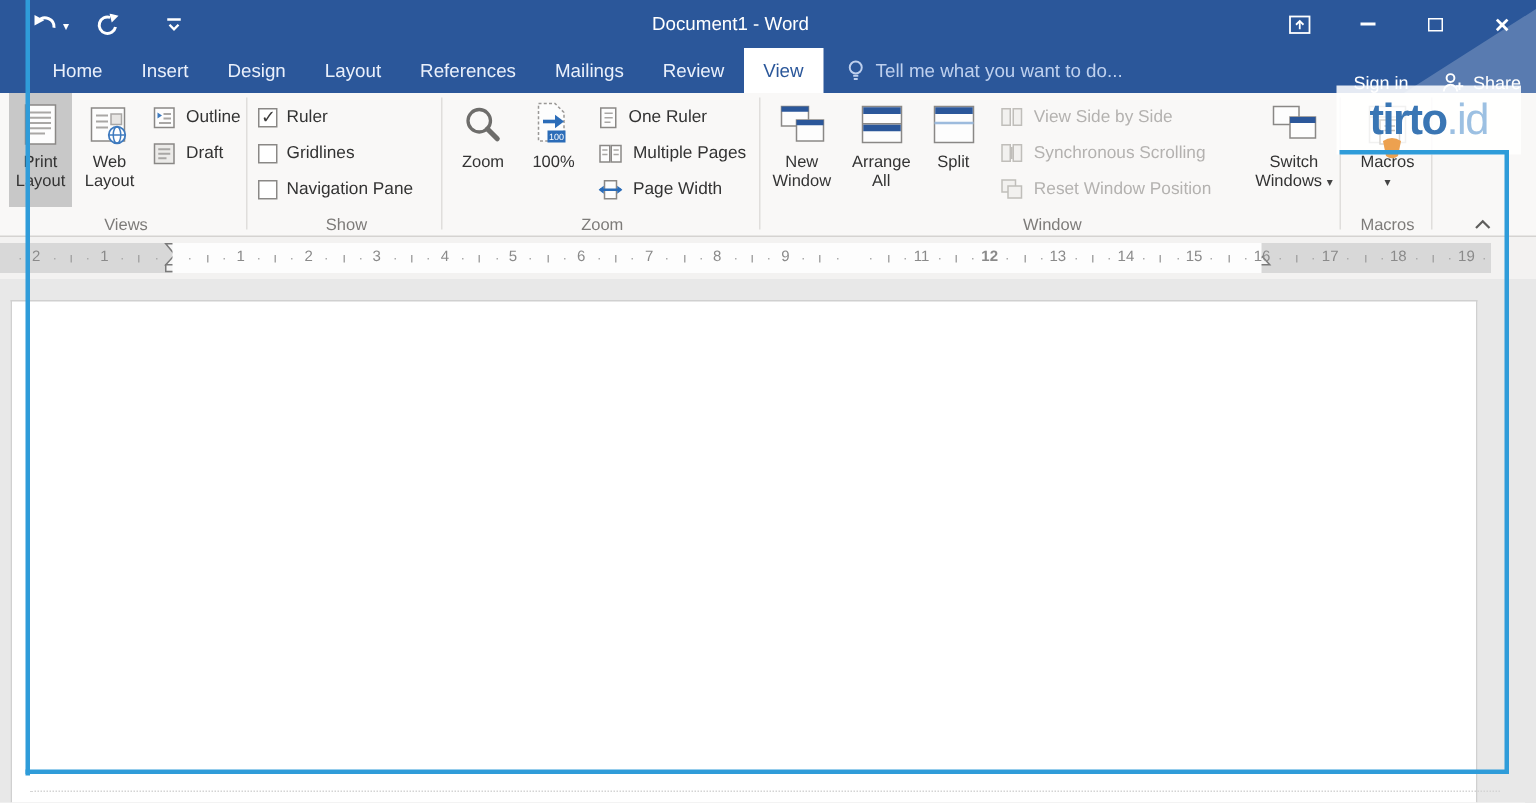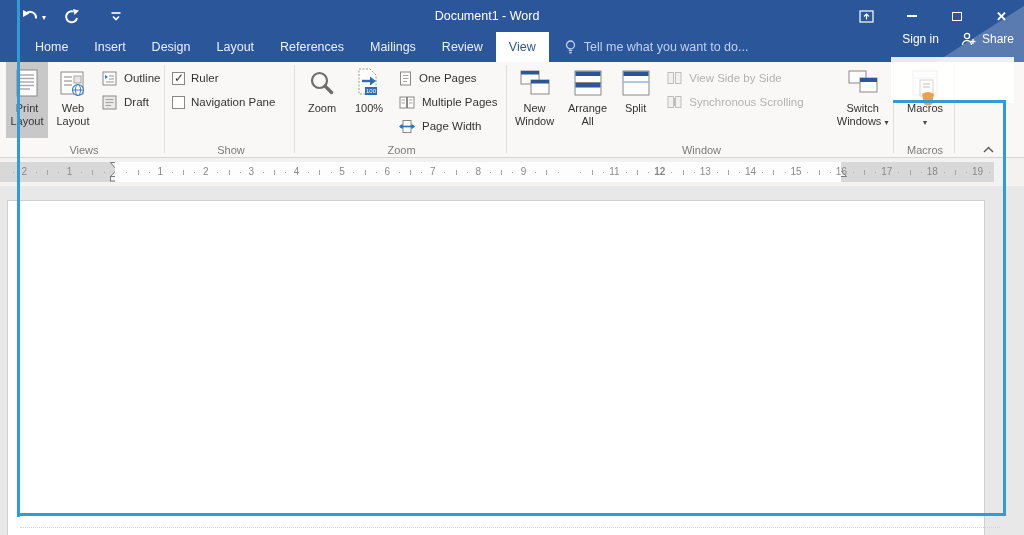--- a/index.html
+++ b/index.html
@@ -17,21 +17,21 @@
   .wincontrols .wbtn { width:45px; height:32px; display:flex; align-items:center; justify-content:center; cursor:pointer; }
   .min-bar { width:10px; height:1.5px; background:#fff; }
   .max-box { width:10px; height:9px; border:1.2px solid #fff; }
   .close-x { font-size:13px; color:#fff; font-weight:bold; }
 
   
   .tabrow { position:absolute; left:0; top:32px; width:1024px; height:30px; background:#2b579a; display:flex; align-items:stretch; padding-left:22px; }
   .tab { padding:0 13px; line-height:30px; font-size:12.5px; color:#eaf0fb; cursor:pointer; white-space:nowrap; }
   .tab.active { background:#fff; color:#2b579a; }
   .tellme { display:flex; align-items:center; gap:8px; margin-left:16px; color:#bed0ee; font-size:12.5px; cursor:text; white-space:nowrap; }
-  .account { position:absolute; right:10px; top:32px; height:30px; display:flex; align-items:flex-start; gap:22px; color:#fff; font-size:12px; }
+  .account { position:absolute; right:10px; top:32px; height:30px; display:flex; align-items:flex-end; gap:22px; color:#fff; font-size:12px; }
   .signin { cursor:pointer; }
   .share { display:flex; align-items:center; gap:6px; cursor:pointer; }
 
   
   .ribbon { position:absolute; left:0; top:62px; width:1024px; height:96px; background:#f9f8f7; border-bottom:1px solid #d5d3d1; }
   .group { position:absolute; top:0; height:95px; }
   .group-label { position:absolute; bottom:1px; left:0; width:100%; text-align:center; font-size:11px; color:#7d7b79; }
   .gsep { position:absolute; top:3px; width:1px; height:88px; background:#e0dedc; }
   .grow { display:flex; align-items:flex-start; }
   .bigbtn { display:flex; flex-direction:column; align-items:center; padding-top:4px; cursor:pointer; height:76px; }
@@ -216,20 +216,24 @@
     <div class="gsep" style="left:164px;"></div>
 
     <div class="group" style="left:170px; width:122px;">
       <div class="smallcol" style="padding-left:2px;">
         <label class="checkrow">
           <span class="cbox checked"></span>
           <span>Ruler</span>
         </label>
         <label class="checkrow">
           <span class="cbox"></span>
+          <span>Gridlines</span>
+        </label>
+        <label class="checkrow">
+          <span class="cbox"></span>
           <span>Navigation Pane</span>
         </label>
       </div>
       <div class="group-label">Show</div>
     </div>
     <div class="gsep" style="left:294px;"></div>
 
     <div class="group" style="left:299px; width:205px;">
       <div class="grow">
         <div class="bigbtn" style="width:46px;">
@@ -254,21 +258,21 @@
           <span class="blabel">100%</span>
         </div>
         <div class="smallcol" style="margin-left:8px;">
           <div class="smallitem">
             <svg width="13" height="15" viewBox="0 0 13 15">
               <rect x="1.5" y="1" width="10" height="13" fill="#fdfdfd" stroke="#8a8886"></rect>
               <line x1="4" y1="4.5" x2="9.5" y2="4.5" stroke="#a9a7a5"></line>
               <line x1="4" y1="7.5" x2="9.5" y2="7.5" stroke="#a9a7a5"></line>
               <line x1="4" y1="10.5" x2="8" y2="10.5" stroke="#a9a7a5"></line>
             </svg>
-            <span>One Pages</span>
+            <span>One Ruler</span>
           </div>
           <div class="smallitem">
             <svg width="16" height="15" viewBox="0 0 16 15">
               <rect x="1" y="2" width="6.5" height="11" fill="#fdfdfd" stroke="#8a8886"></rect>
               <rect x="8.5" y="2" width="6.5" height="11" fill="#fdfdfd" stroke="#8a8886"></rect>
               <line x1="2.5" y1="5" x2="6" y2="5" stroke="#a9a7a5"></line>
               <line x1="10" y1="5" x2="13.5" y2="5" stroke="#a9a7a5"></line>
               <line x1="2.5" y1="8" x2="6" y2="8" stroke="#a9a7a5"></line>
               <line x1="10" y1="8" x2="13.5" y2="8" stroke="#a9a7a5"></line>
             </svg>
@@ -331,20 +335,27 @@
             </svg>
             <span>View Side by Side</span>
           </div>
           <div class="smallitem disabled">
             <svg width="15" height="14" viewBox="0 0 15 14">
               <rect x="1" y="1.5" width="5.5" height="11" fill="#f2f1ef" stroke="#c0beba"></rect>
               <rect x="8.5" y="1.5" width="5.5" height="11" fill="#f2f1ef" stroke="#c0beba"></rect>
               <line x1="7.5" y1="3" x2="7.5" y2="11" stroke="#c0beba" stroke-width="1.2"></line>
             </svg>
             <span>Synchronous Scrolling</span>
+          </div>
+          <div class="smallitem disabled">
+            <svg width="15" height="14" viewBox="0 0 15 14">
+              <rect x="1" y="1" width="9" height="8" fill="#f2f1ef" stroke="#c0beba"></rect>
+              <rect x="5" y="5" width="9" height="8" fill="#f2f1ef" stroke="#c0beba"></rect>
+            </svg>
+            <span>Reset Window Position</span>
           </div>
         </div>
         <div class="bigbtn" style="width:62px; margin-left:10px;">
           <span class="icon32">
             <svg width="30" height="26" viewBox="0 0 30 26">
               <rect x="1" y="1" width="17" height="12" fill="#fdfdfd" stroke="#8a8886"></rect>
               <rect x="12" y="8" width="17" height="14" fill="#fdfdfd" stroke="#8a8886"></rect>
               <rect x="12" y="8" width="17" height="4" fill="#2b579a"></rect>
             </svg>
           </span>
@@ -484,19 +495,20 @@
   </div>
 
   <div class="corner-triangle"></div>
   <div class="watermark">
     <svg class="wm-orange" width="22" height="28" viewBox="0 0 22 28">
       <rect x="3" y="1" width="13" height="16" fill="#fff" stroke="#d8d5d1"></rect>
       <line x1="6" y1="5" x2="13" y2="5" stroke="#c3c0bc"></line>
       <line x1="6" y1="8" x2="13" y2="8" stroke="#c3c0bc"></line>
       <path d="M5 15 q6 -4 12 0 l-2 10 q-4 3 -8 0 Z" fill="#eda14f"></path>
     </svg>
+    <span class="wm-text"><span class="wm-brand">tirto</span><span class="wm-suffix">.id</span></span>
   </div>
   <div class="hl hl-left"></div>
   <div class="hl hl-bottom"></div>
   <div class="hl hl-right"></div>
   <div class="hl hl-topright"></div>
 
 </div>
 
 </body></html>

